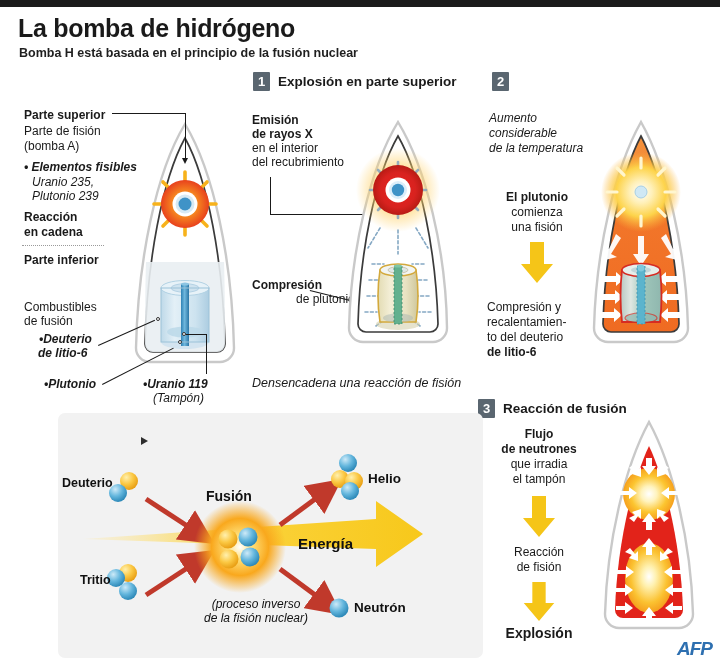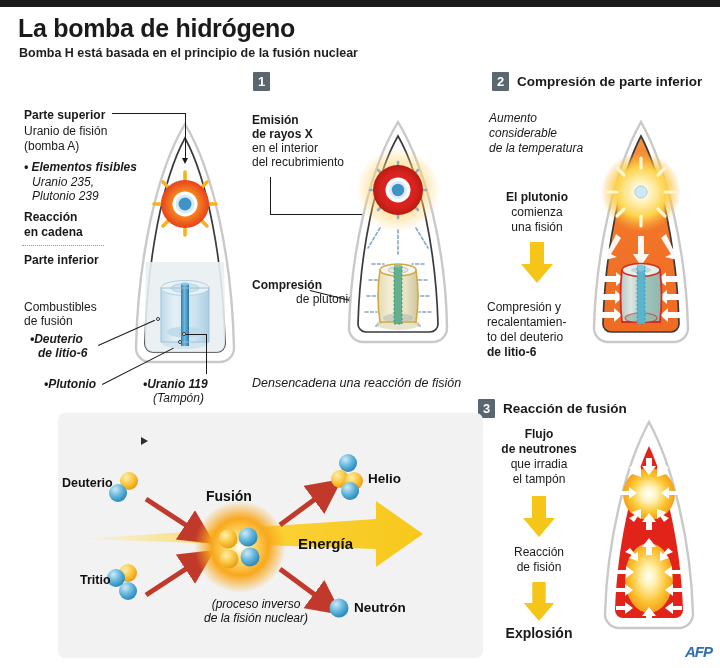--- a/index.html
+++ b/index.html
@@ -71,21 +71,21 @@
     font-size: 13.5px; font-weight: bold; color:#1a1a1a;
   }
   .tri-bullet {
     position:absolute; left:83px; top:24px; width:0; height:0;
     border-top:4.5px solid transparent; border-bottom:4.5px solid transparent;
     border-left:7px solid #2e2e2e;
   }
   .lbl { position:absolute; font-size:12.5px; font-weight:bold; color:#111; }
   .lbl.it { font-style:italic; font-weight:normal; font-size:12px; line-height:14px; }
 
-  .afp { position:absolute; right:8px; bottom:8px; font-size:15px;
+  .afp { position:absolute; right:8px; bottom:8px; font-size:19px;
          font-weight:bold; font-style:italic; color:#2d6fb0; letter-spacing:-1px; }
 </style>
 </head>
 <body>
 
 <div id="root">
 
   <div class="topbar"></div>
 
   <div class="title">La bomba de hidrógeno</div>
@@ -138,50 +138,51 @@
       <ellipse cx="65" cy="168" rx="24" ry="7.5" fill="#e7f2f8" stroke="#b2d2e4" stroke-width="1"></ellipse>
       <ellipse cx="65" cy="168" rx="14" ry="4.3" fill="#cfe3ef" stroke="#a9cadf" stroke-width="0.8"></ellipse>
       <ellipse cx="65" cy="212" rx="18" ry="5.5" fill="#bcd9e9" opacity="0.9"></ellipse>
       <rect x="61" y="164" width="8" height="62" fill="url(#g0rod)"></rect>
       <ellipse cx="65" cy="164" rx="4" ry="1.6" fill="#8cc4e2"></ellipse>
       <rect x="41" y="168" width="48" height="54" fill="none" stroke="#9cc2d8" stroke-width="1"></rect>
     </svg>
   </div>
 
   <div class="tb b" style="left:24px; top:108px;">Parte superior</div>
-  <div class="tb" style="left:24px; top:124px;">Uranio de fisión</div>
+  <div class="tb" style="left:24px; top:124px;">Parte de fisión</div>
   <div class="tb" style="left:24px; top:139px;">(bomba A)</div>
   <div class="tb i" style="left:24px; top:160px; font-weight:bold;">• Elementos fisibles</div>
   <div class="tb i" style="left:32px; top:175px;">Uranio 235,</div>
   <div class="tb i" style="left:32px; top:189px;">Plutonio 239</div>
   <div class="tb b" style="left:24px; top:210px;">Reacción</div>
   <div class="tb b" style="left:24px; top:225px;">en cadena</div>
   <div class="dotline" style="left:22px; top:245px; width:82px;"></div>
   <div class="tb b" style="left:24px; top:253px;">Parte inferior</div>
   <div class="tb" style="left:24px; top:300px;">Combustibles</div>
   <div class="tb" style="left:24px; top:314px;">de fusión</div>
-  <div class="tb bi" style="left:30px; top:332px;text-align:center;">•Deuterio</div>
+  <div class="tb bi" style="left:39px; top:332px;text-align:center;">•Deuterio</div>
   <div class="tb bi" style="left:38px; top:346px;">de litio-6</div>
   <div class="tb bi" style="left:44px; top:377px;">•Plutonio</div>
   <div class="tb bi" style="left:143px; top:377px;">•Uranio 119</div>
   <div class="tb i" style="left:153px; top:391px;">(Tampón)</div>
 
   <div class="ln lnh" style="left:112px; top:113px; width:73px;"></div>
   <div class="ln lnv" style="left:185px; top:113px; height:45px;"></div>
   <div class="arrow-dn" style="left:181.5px; top:158px;"></div>
   <div class="diag" style="left:98px; top:345px; width:62px; transform: rotate(-24deg);"></div>
   <div class="dot-end" style="left:156px; top:317px;"></div>
   <div class="diag" style="left:102px; top:384px; width:80px; transform: rotate(-27deg);"></div>
   <div class="dot-end" style="left:178px; top:340px;"></div>
   <div class="ln lnv" style="left:206px; top:334px; height:40px;"></div>
   <div class="ln lnh" style="left:186px; top:334px; width:21px;"></div>
   <div class="dot-end" style="left:182px; top:332px;"></div>
 
   <div class="step-head" style="left:253px; top:72px;">
     <div class="step-num">1</div>
+    <div class="step-title">Explosión en parte superior</div>
   </div>
 
   <div class="tb b" style="left:252px; top:113px;">Emisión</div>
   <div class="tb b" style="left:252px; top:127px;">de rayos X</div>
   <div class="tb" style="left:252px; top:141px;">en el interior</div>
   <div class="tb" style="left:252px; top:155px;">del recubrimiento</div>
 
   <div class="tb b" style="left:252px; top:278px;">Compresión</div>
   <div class="tb" style="left:252px; top:292px;margin-left:44px;">de plutonio</div>
   <div class="tb i" style="left:252px; top:376px; font-size:12.5px;">Densencadena una reacción de fisión</div>
@@ -251,21 +252,20 @@
       <ellipse cx="66" cy="152" rx="10" ry="3.2" fill="#dfe8e6" stroke="#c6bda0" stroke-width="0.8"></ellipse>
       <ellipse cx="66" cy="200" rx="15" ry="4.6" fill="#aeb9b3" opacity="0.55"></ellipse>
       <rect x="62" y="148" width="8" height="58" fill="#63b08e"></rect>
       <rect x="62" y="148" width="8" height="58" fill="none" stroke="#3e8a6b" stroke-width="0.8" stroke-dasharray="2 2"></rect>
       <ellipse cx="66" cy="148" rx="4" ry="1.6" fill="#7fc6a7"></ellipse>
     </svg>
   </div>
 
   <div class="step-head" style="left:492px; top:72px;">
     <div class="step-num">2</div>
-    <div class="step-title">Compresión de parte inferior</div>
   </div>
 
   <div class="tb i" style="left:489px; top:111px;">Aumento</div>
   <div class="tb i" style="left:489px; top:126px;">considerable</div>
   <div class="tb i" style="left:489px; top:141px;">de la temperatura</div>
 
   <div class="tb b c" style="left:489px; top:190px; width:96px;">El plutonio</div>
   <div class="tb c" style="left:489px; top:205px; width:96px;">comienza</div>
   <div class="tb c" style="left:489px; top:220px; width:96px;">una fisión</div>
 

